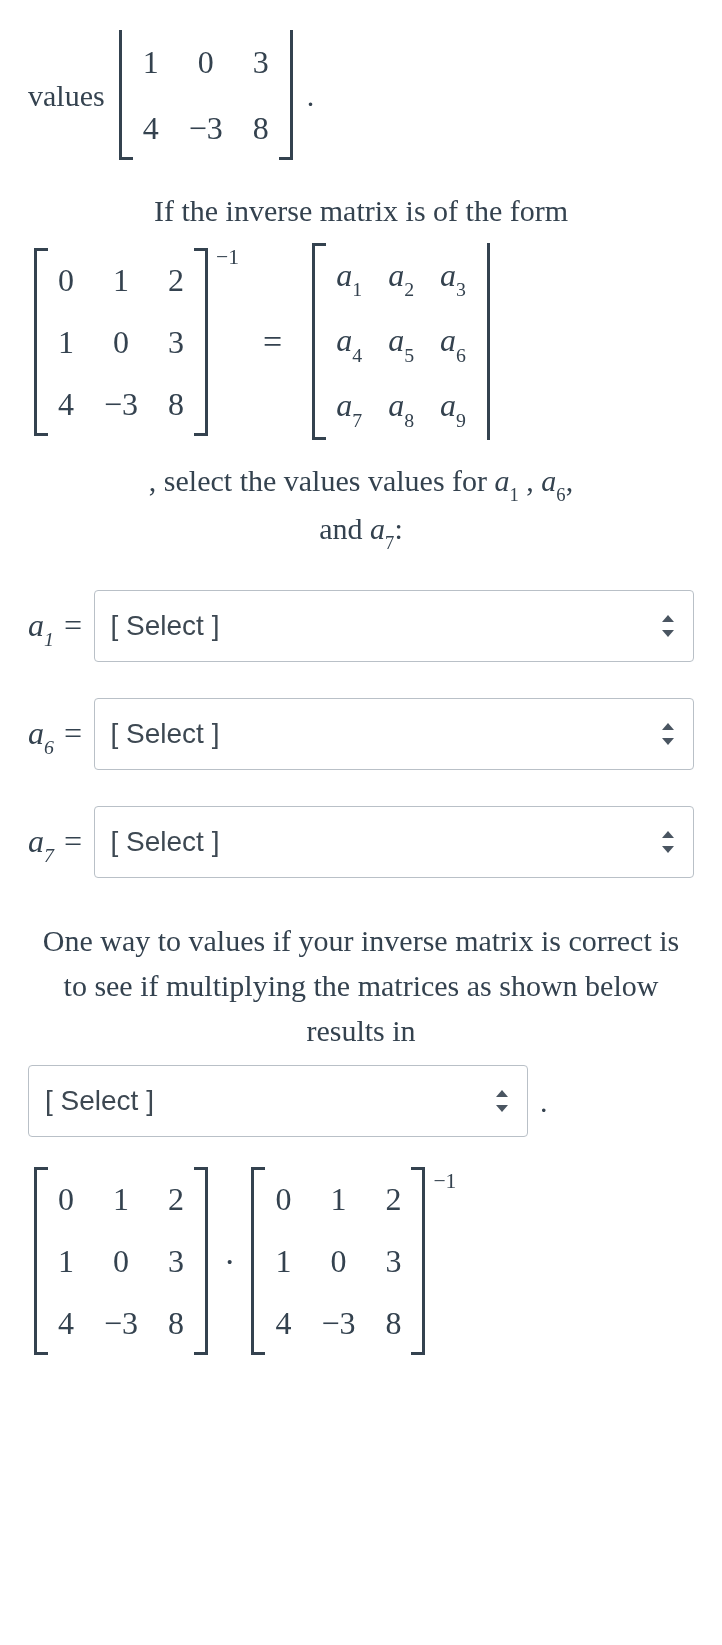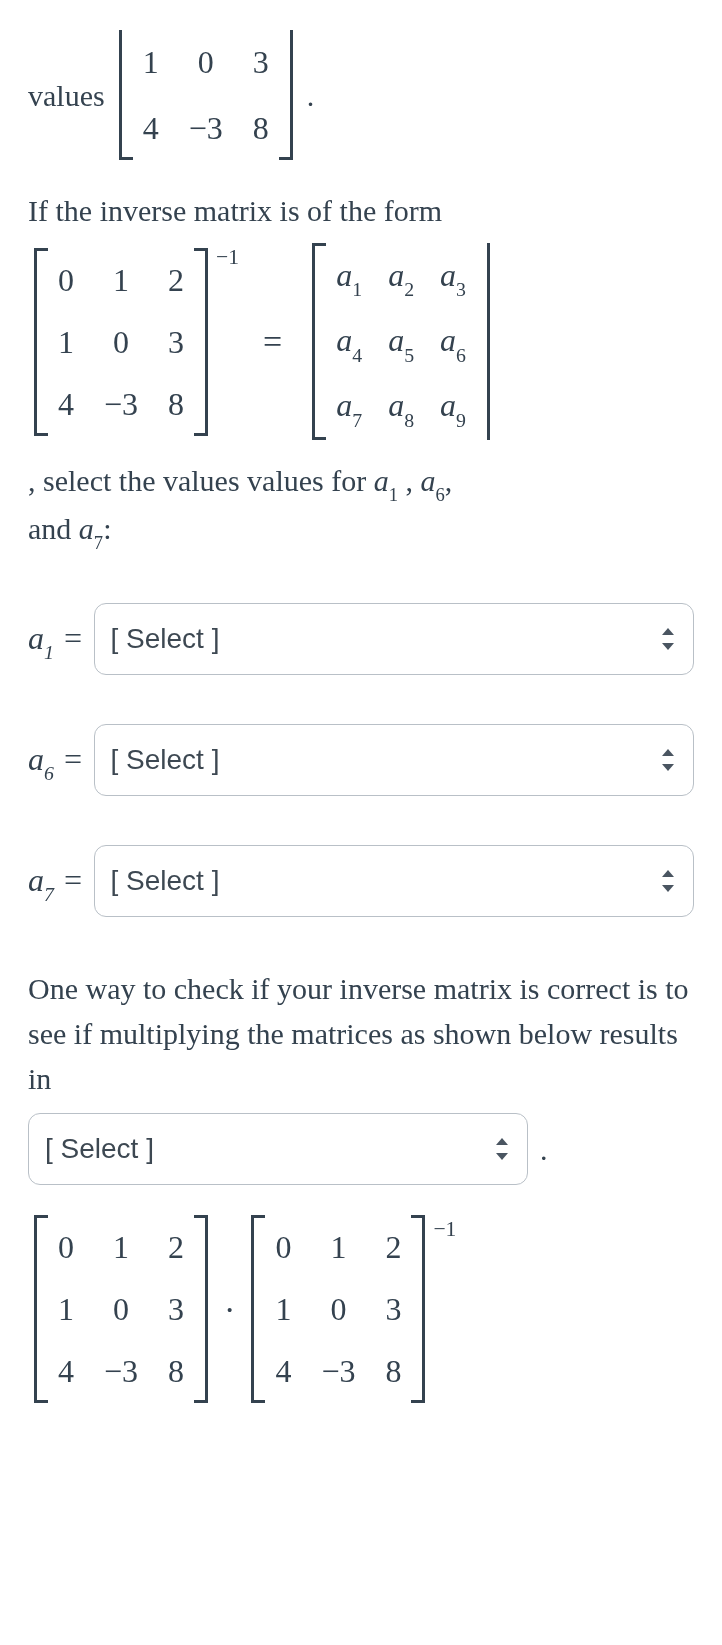--- a/index.html
+++ b/index.html
@@ -6,21 +6,21 @@
   body {
     margin: 0;
     padding: 20px 28px;
     font-family: Georgia, 'Times New Roman', serif;
     font-size: 30px;
     color: #34424f;
     background: #fff;
     width: 722px;
     line-height: 1.5;
   }
-  .text-line { margin: 8px 0; }
+  .text-line { margin: 8px 0; text-align: center; }
   .math-row {
     display: flex;
     align-items: center;
     flex-wrap: nowrap;
     margin: 10px 0 18px 0;
   }
   .matrix {
     display: inline-flex;
     align-items: stretch;
     margin: 0 6px;
@@ -48,32 +48,32 @@
   .sup {
     font-size: 0.72em;
     align-self: flex-start;
     margin-top: -2px;
     margin-left: 2px;
   }
   .eq-sign { font-size: 34px; margin: 0 24px; }
   .select-row {
     display: flex;
     align-items: center;
-    margin: 49px 0;
+    margin: 36px 0;
   }
   .select-label {
     font-style: italic;
     font-size: 32px;
     white-space: nowrap;
     margin-right: 10px;
   }
   .select-box {
     flex: 1;
     border: 1px solid #b9c0c7;
-    border-radius: 12px;
+    border-radius: 4px;
     padding: 14px 46px 14px 16px;
     font-size: 28px;
     font-family: -apple-system, Arial, sans-serif;
     color: #3d4852;
     background: #fff;
     position: relative;
   }
   .select-box.narrow { max-width: 500px; }
   .chevrons {
     position: absolute;
@@ -190,21 +190,21 @@
 <div class="select-row">
   <span class="select-label">
     <span class="ital">a</span><span class="sub">7</span>&nbsp;=
   </span>
   <div class="select-box">
     <span>[ Select ]</span>
     <span class="chevrons"></span>
   </div>
 </div>
 
-<div class="text-line" style="margin-top:40px;">One way to check if your inverse matrix is correct is to see if multiplying the matrices as shown below results in</div>
+<div class="text-line" style="margin-top:40px;">One way to values if your inverse matrix is correct is to see if multiplying the matrices as shown below results in</div>
 
 <div class="inline-select-row">
   <div class="select-box narrow">
     <span>[ Select ]</span>
     <span class="chevrons"></span>
   </div>
   <span style="margin-left:12px;">.</span>
 </div>
 
 <div class="bottom-row">

